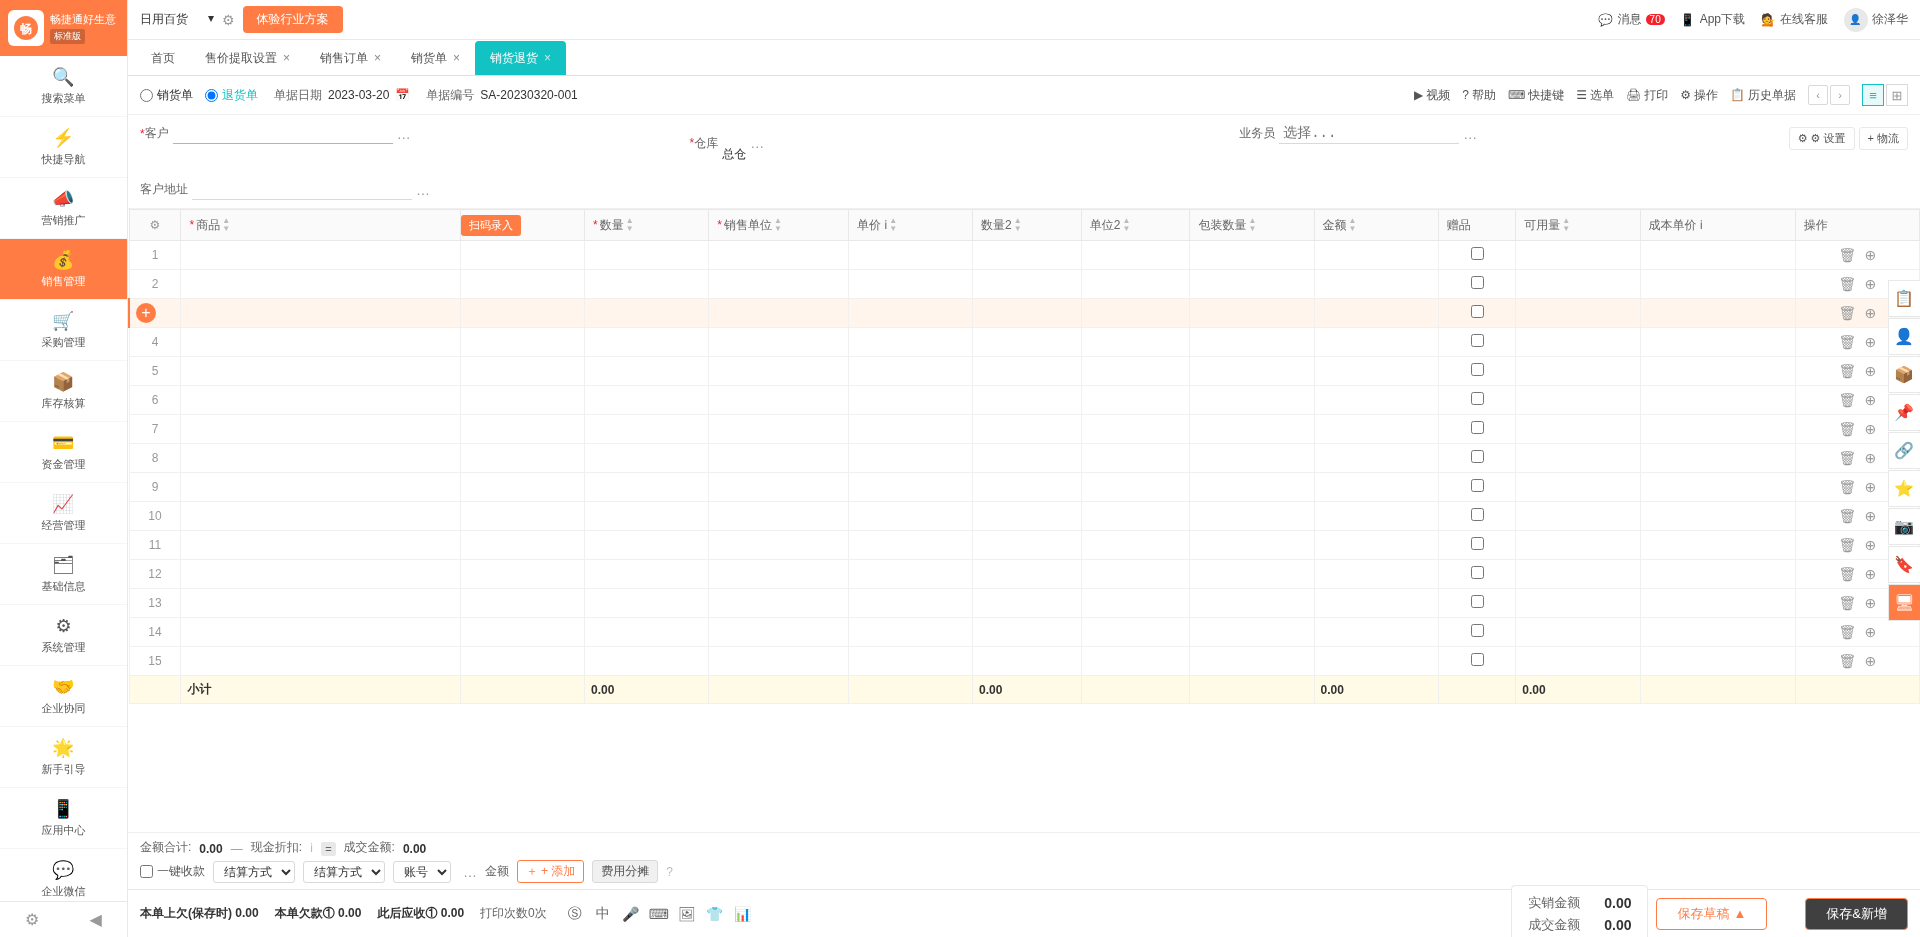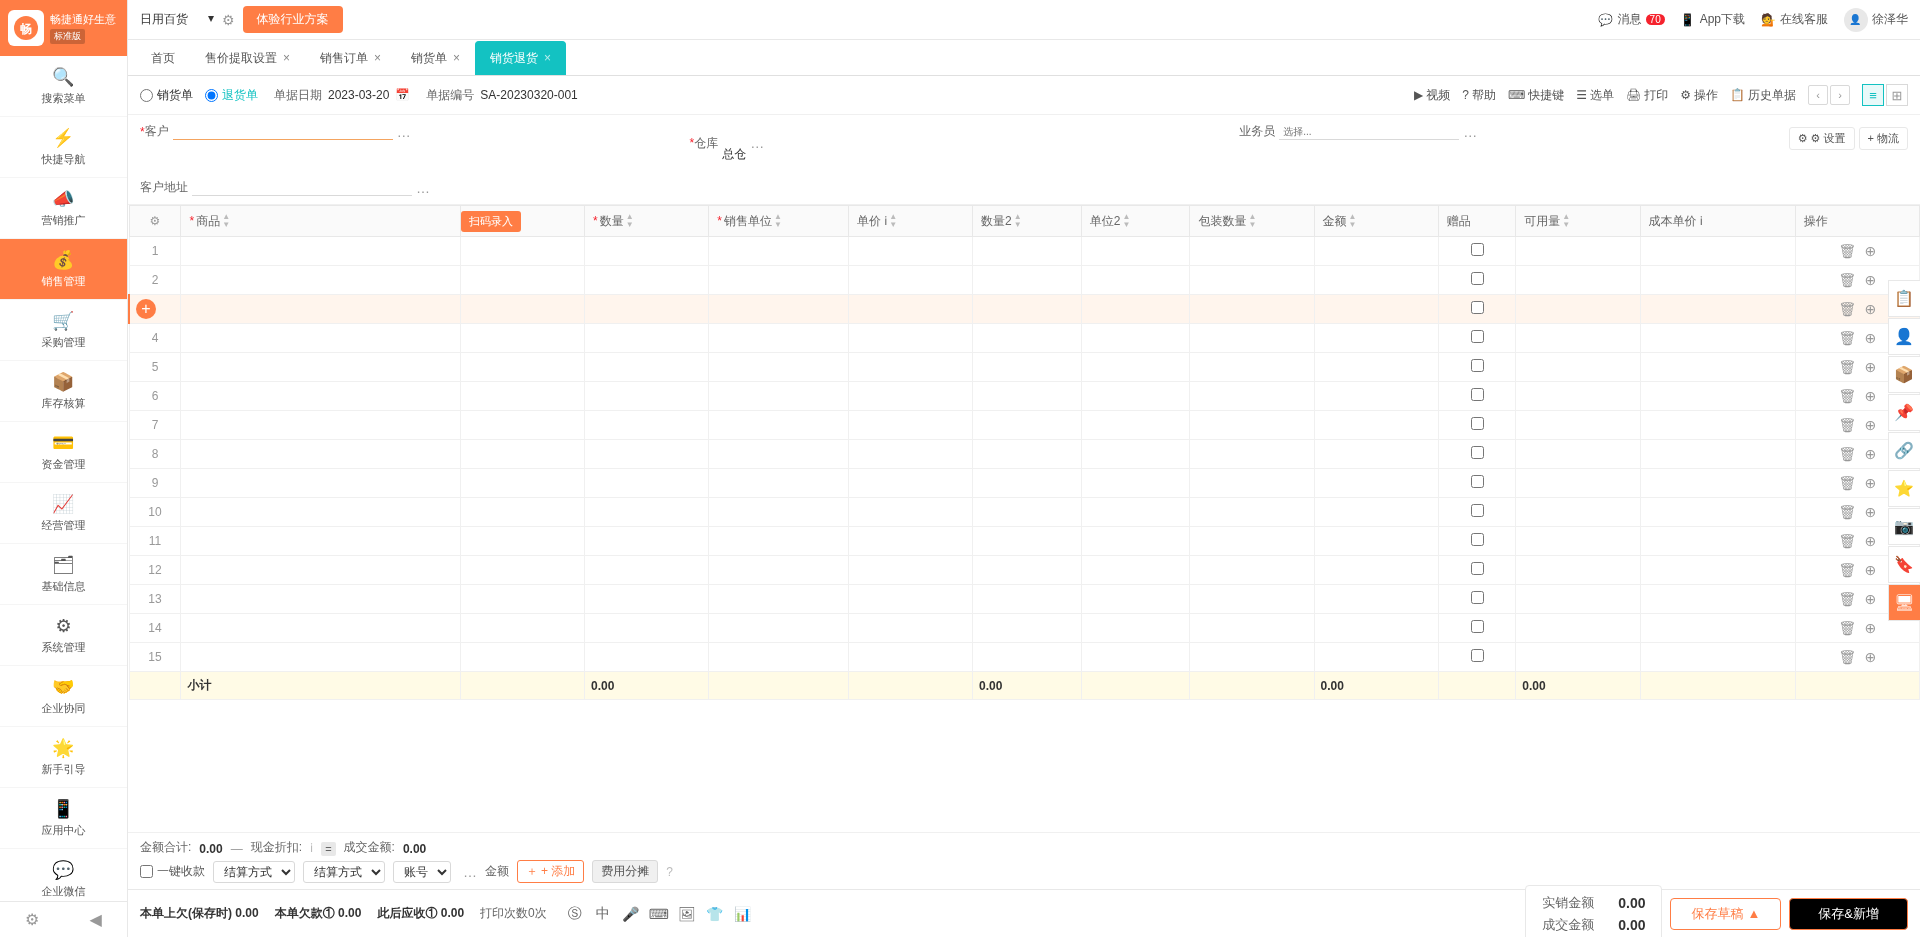--- a/index.html
+++ b/index.html
@@ -60,21 +60,21 @@
     .form-field label { color: #666; }
     .form-field .value { color: #333; }
     .header-actions { margin-left: auto; display: flex; gap: 12px; align-items: center; }
     .header-action-btn { display: flex; align-items: center; gap: 3px; font-size: 12px; color: #555; cursor: pointer; }
 
     
     .form-fields { padding: 8px 12px; display: flex; flex-wrap: wrap; gap: 12px 0; border-bottom: 1px solid #f0f0f0; flex-shrink: 0; }
     .field-group { display: flex; align-items: center; flex: 1; min-width: 300px; }
     .field-label { font-size: 12px; color: #666; white-space: nowrap; margin-right: 4px; }
     .field-required { color: #f5222d; }
-    .field-input { flex: 1; border: none; border-bottom: 1px solid #d9d9d9; padding: 2px 4px; font-size: 10px; color: #7f1d1d; outline: none; min-width: 120px; background: none; }
+    .field-input { flex: 1; border: none; border-bottom: 1px solid #d9d9d9; padding: 2px 4px; font-size: 14px; color: #7f1d1d; outline: none; min-width: 120px; background: none; font-family: Liberation Mono, monospace; }
     .field-dots { color: #999; font-size: 14px; cursor: pointer; margin-left: 4px; }
     .scan-btn { background: #ff7d45; color: #fff; border: none; padding: 3px 8px; border-radius: 3px; font-size: 11px; cursor: pointer; }
 
     
     .table-container { flex: 1; overflow: auto; }
     table { width: 100%; border-collapse: collapse; font-size: 12px; }
     table th { background: #fafafa; padding: 6px 8px; text-align: left; border: 1px solid #e8e8e8; color: #666; font-weight: normal; white-space: nowrap; position: sticky; top: 0; z-index: 10; }
     table td { padding: 4px 6px; border: 1px solid #f0f0f0; color: #333; height: 28px; }
     table tr:nth-child(even) td { background: #fff; }
     table tr.active-row td { background: #fff5ed; }
@@ -115,21 +115,21 @@
 
     
     .summary-panel { background: #fff; border: 1px solid #e8e8e8; border-radius: 4px; padding: 8px 16px; font-size: 13px; }
     .summary-line { display: flex; justify-content: space-between; align-items: center; gap: 24px; margin-bottom: 4px; }
     .summary-line:last-child { margin-bottom: 0; }
     .summary-line-label { color: #666; }
     .summary-line-value { color: #333; font-weight: bold; font-size: 14px; }
 
     
     .save-draft-btn { background: #fff; border: 1px solid #ff7d45; color: #ff7d45; padding: 6px 20px; border-radius: 4px; font-size: 13px; cursor: pointer; display: flex; align-items: center; gap: 4px; }
-    .save-new-btn { background: #000000; border: 1px solid #ff7d45; color: #fff; padding: 6px 28px; border-radius: 4px; font-size: 13px; cursor: pointer; }
+    .save-new-btn { background: #404040; border: 1px solid #ff7d45; color: #fff; padding: 6px 20px; border-radius: 4px; font-size: 13px; cursor: pointer; margin-left: 30px; }
 
     
     .view-toggle { display: flex; gap: 2px; }
     .view-btn { width: 22px; height: 22px; border: 1px solid #d9d9d9; background: #fff; cursor: pointer; display: flex; align-items: center; justify-content: center; font-size: 13px; color: #999; }
     .view-btn.active { background: #e8f9f9; border-color: #13c2c2; color: #13c2c2; }
 
     
     .right-float { position: fixed; right: 0; top: 280px; display: flex; flex-direction: column; gap: 1px; z-index: 100; }
     .right-float-btn { width: 32px; background: #fff; border: 1px solid #e8e8e8; border-right: none; padding: 8px 0; text-align: center; cursor: pointer; font-size: 16px; color: #999; }
     .right-float-btn.active { background: #ff7d45; color: #fff; }

